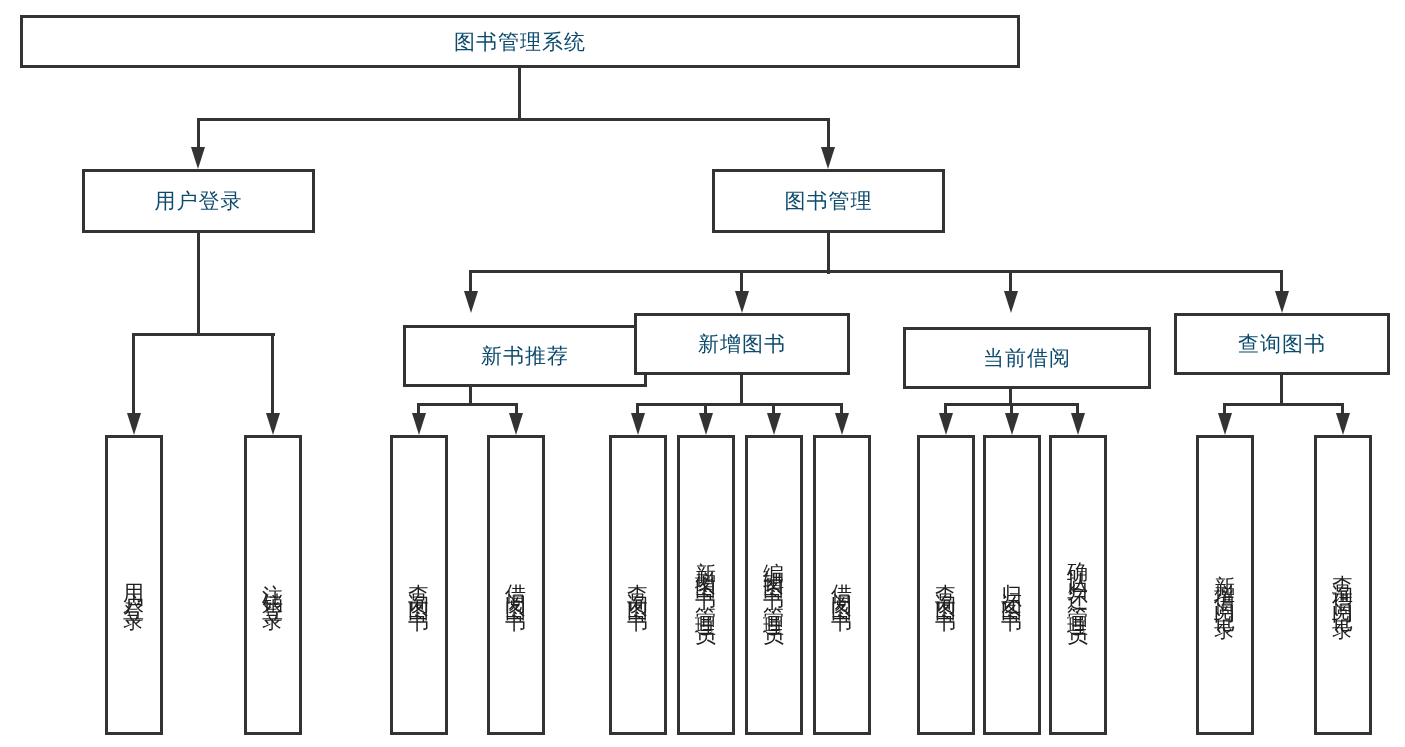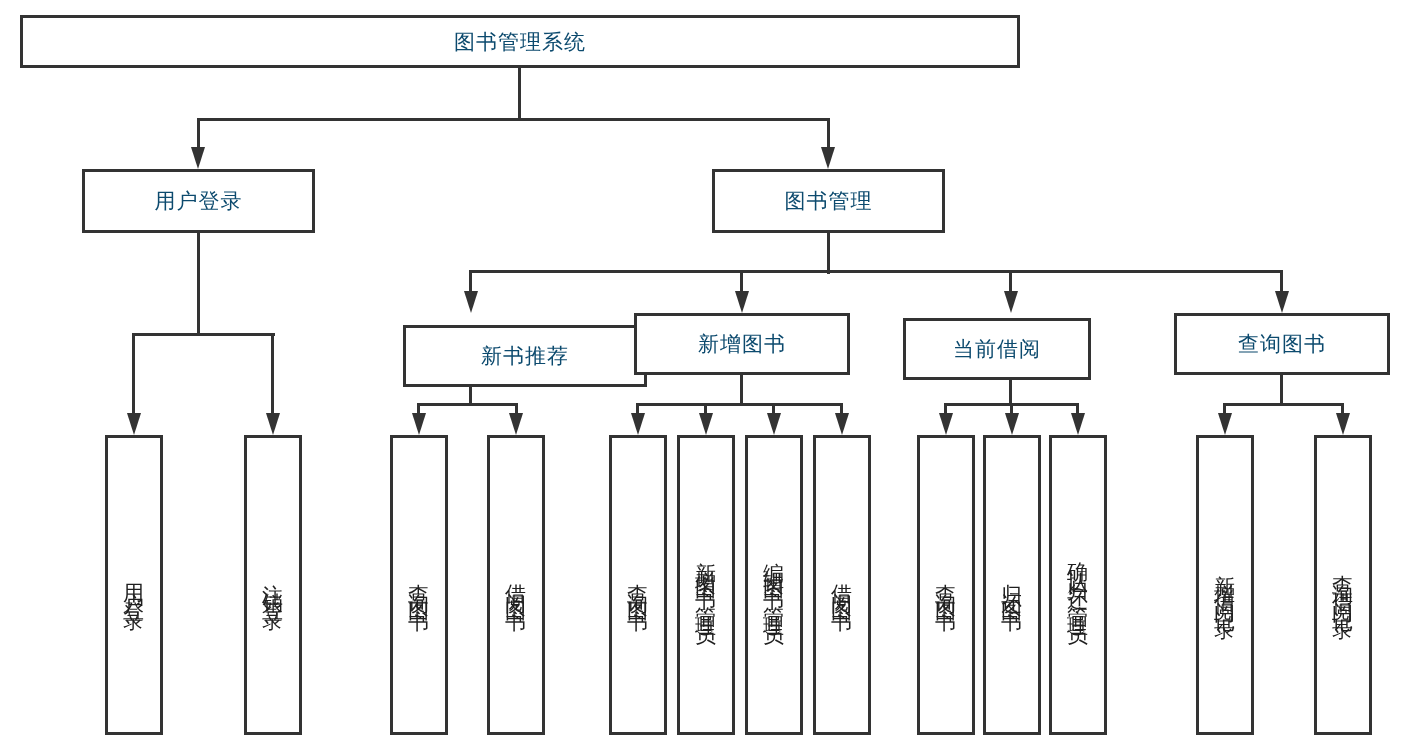--- a/index.html
+++ b/index.html
@@ -71,21 +71,21 @@
   <div class="arrow" style="left:1004px;top:291px;"></div>
   <div class="vl" style="left:1280px;top:270px;height:25px;"></div>
   <div class="arrow" style="left:1275px;top:291px;"></div>
 
   <div class="box" style="left:363px;top:325px;width:244px;height:62px;margin-left:40px;">
     <span class="hlabel">新书推荐</span>
   </div>
   <div class="box" style="left:634px;top:313px;width:216px;height:62px;">
     <span class="hlabel">新增图书</span>
   </div>
-  <div class="box" style="left:903px;top:318px;width:188px;height:62px;">
+  <div class="box" style="left:903px;top:327px;width:248px;height:62px;">
     <span class="hlabel">当前借阅</span>
   </div>
   <div class="box" style="left:1174px;top:313px;width:216px;height:62px;">
     <span class="hlabel">查询图书</span>
   </div>
 
   <div class="vl" style="left:469px;top:375px;height:30px;"></div>
   <div class="hl" style="left:417px;top:403px;width:101px;"></div>
   <div class="vl" style="left:417px;top:403px;height:12px;"></div>
   <div class="arrow" style="left:412px;top:413px;"></div>

